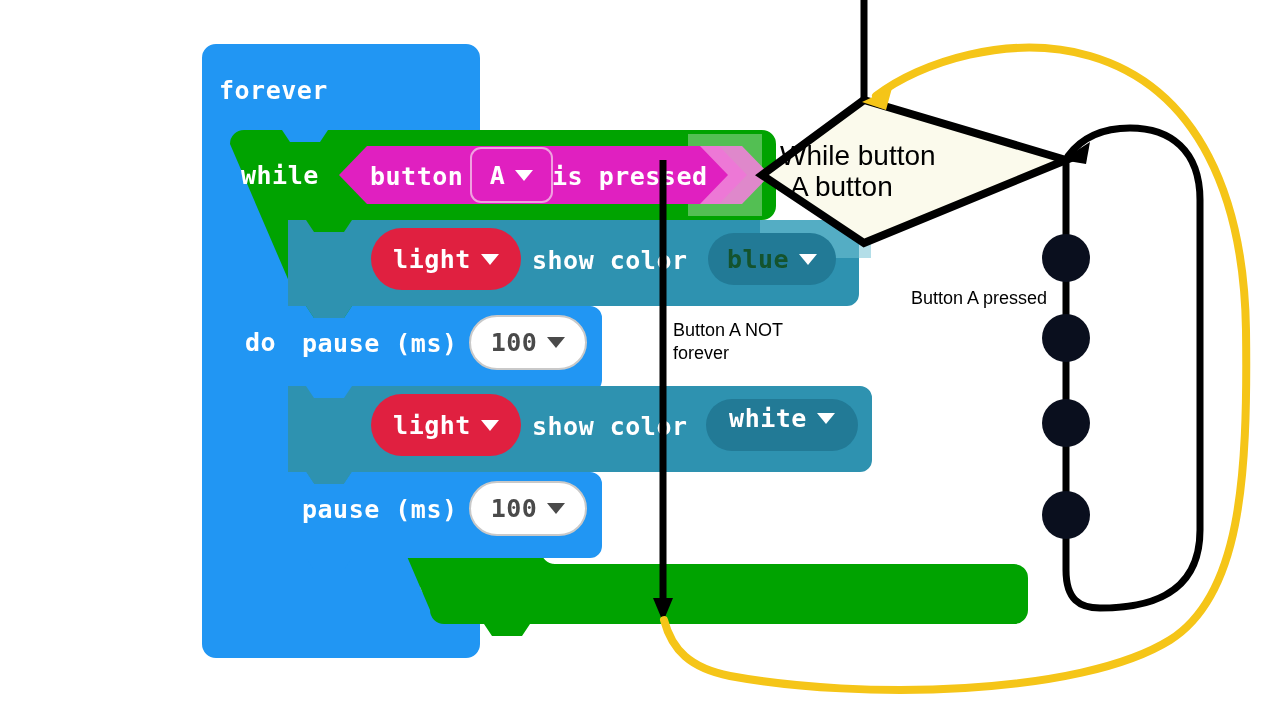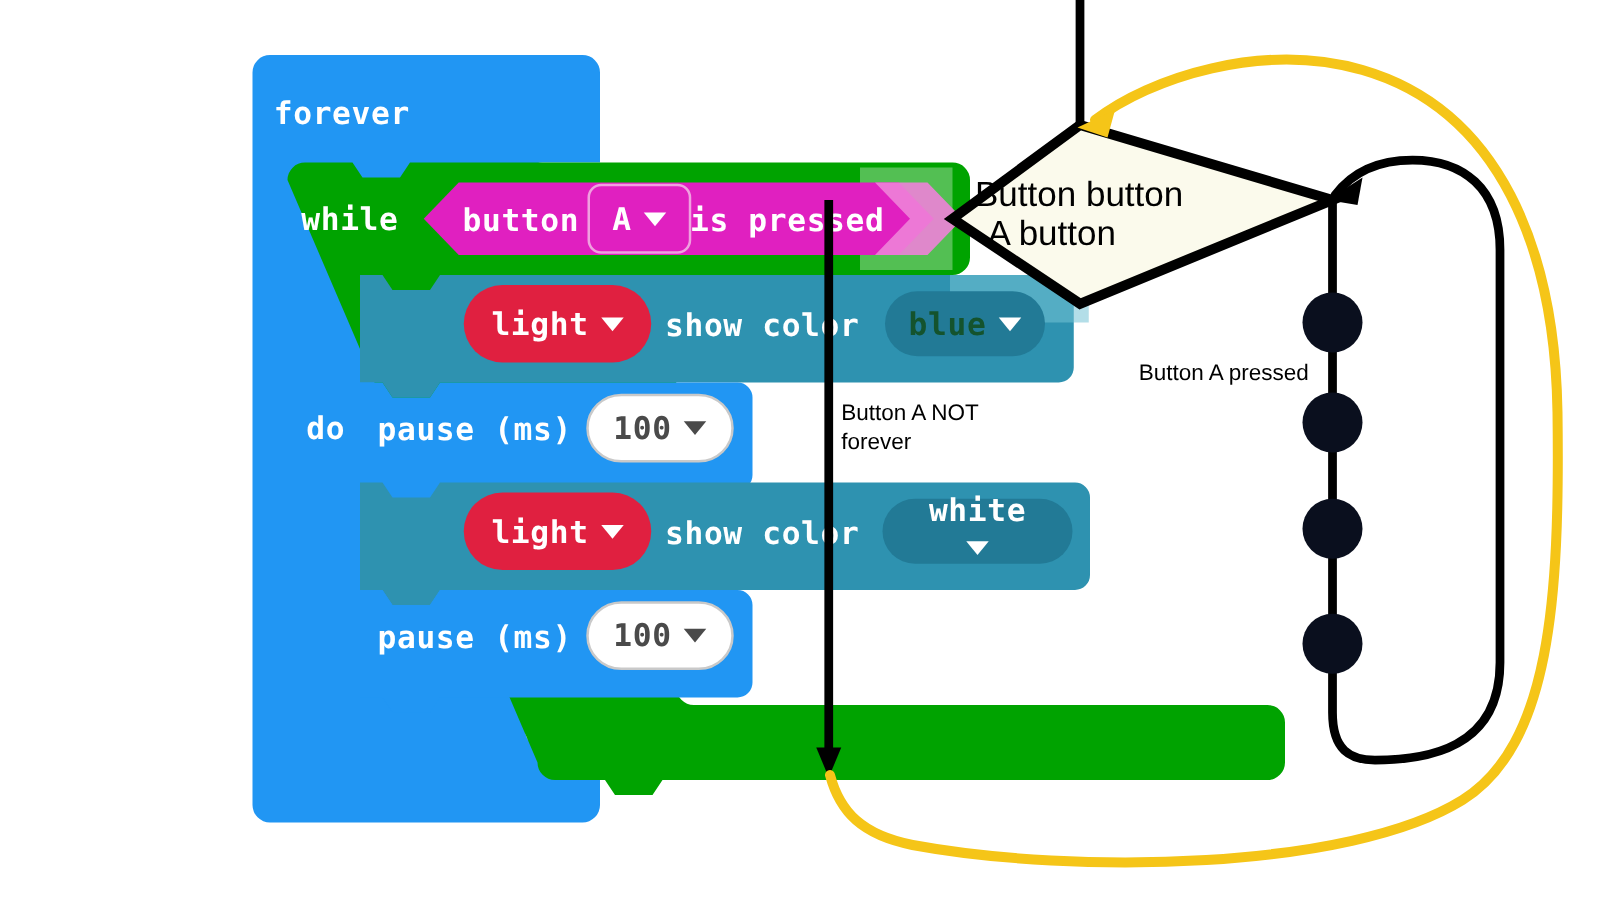--- a/index.html
+++ b/index.html
@@ -185,21 +185,21 @@
     <div class="pill" style="left:470px; top:316px; width:116px; height:53px;">
       <span class="txt" style="color:#4a4a4a;">100</span>
       <span class="caret dark"></span>
     </div>
 
     <div class="pill" style="left:371px; top:394px; width:150px; height:62px;">
       <span class="txt" style="color:#ffffff;">light</span>
       <span class="caret white"></span>
     </div>
     <div class="blk-label mono" style="left:532px; top:412px;">show color</div>
-    <div class="pill" style="left:706px; top:399px; width:152px; height:39px;flex-direction:column;">
+    <div class="pill" style="left:706px; top:399px; width:152px; height:39px;">
       <span class="txt" style="color:#ffffff;">white</span>
       <span class="caret white"></span>
     </div>
 
     <div class="blk-label mono" style="left:302px; top:495px;">pause (ms)</div>
     <div class="pill" style="left:470px; top:482px; width:116px; height:53px;">
       <span class="txt" style="color:#4a4a4a;">100</span>
       <span class="caret dark"></span>
     </div>
   </div>
@@ -240,21 +240,21 @@
     <path d="M664,620
              C672,650 690,668 730,676
              C860,700 1080,696 1170,640
              C1240,596 1248,480 1246,330
              C1244,200 1200,88 1090,56
              C1010,33 920,62 876,96" fill="none" stroke="#F5C518" stroke-width="8" stroke-linecap="round"></path>
     <polygon points="862,102 892,88 886,110" fill="#F5C518"></polygon>
   </svg>
 
   <div class="layer">
-    <div class="fc-text fc-decision-text" style="left:780px; top:139px;">Button button</div>
+    <div class="fc-text fc-decision-text" style="left:780px; top:139px;">While button</div>
     <div class="fc-text fc-decision-text" style="left:790px; top:170px;">A button</div>
 
     <div class="fc-text fc-edge-label" style="left:673px; top:320px;">Button A NOT</div>
     <div class="fc-text fc-edge-label" style="left:673px; top:343px;">forever</div>
 
     <div class="fc-text fc-edge-label" style="left:911px; top:288px;">Button A pressed</div>
   </div>
 
 </div>
 

